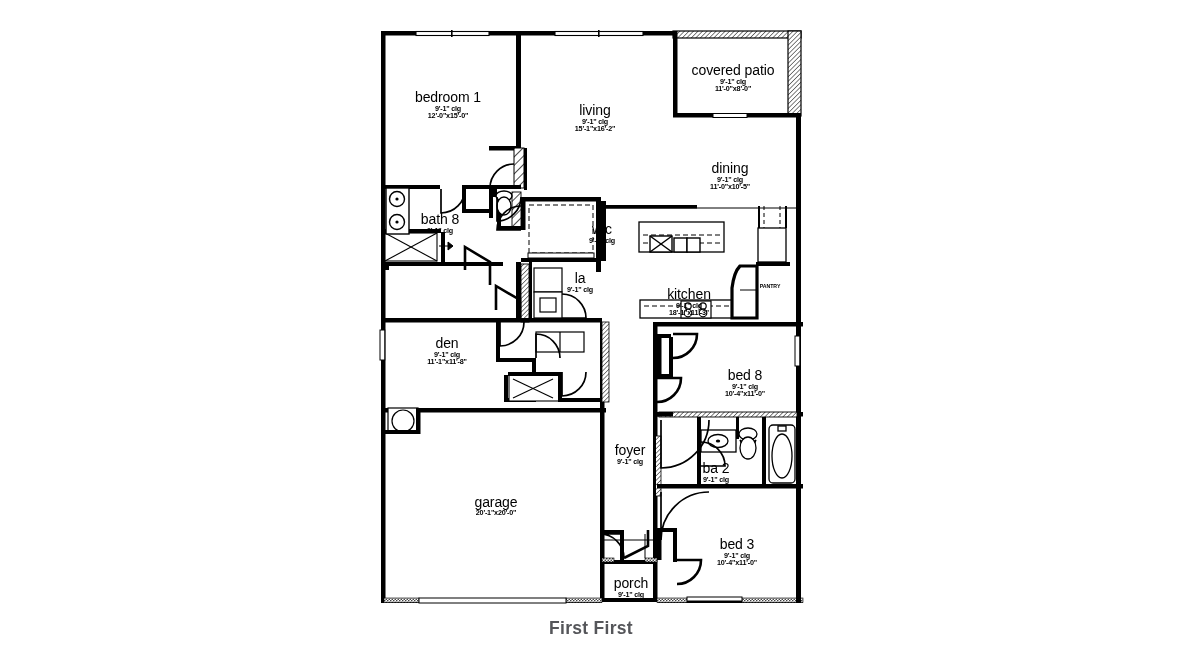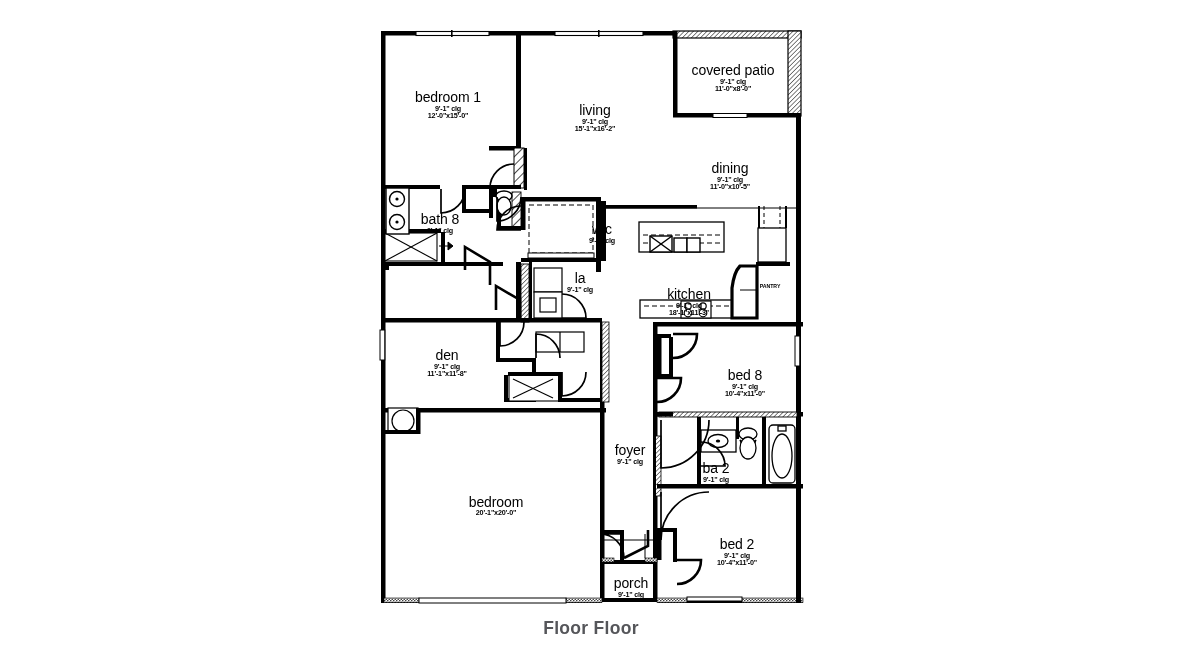--- a/index.html
+++ b/index.html
@@ -432,21 +432,21 @@
     <div class="room-name">kitchen</div>
     <div class="room-clg">9'-1" clg</div>
     <div class="room-dim">18'-1"x11'-3"</div>
   </div>
 
   <div class="room-label" style="left:580px; top:271px;">
     <div class="room-name">la</div>
     <div class="room-clg">9'-1" clg</div>
   </div>
 
-  <div class="room-label" style="left:447px; top:348px;">
+  <div class="room-label" style="left:447px; top:336px;">
     <div class="room-name">den</div>
     <div class="room-clg">9'-1" clg</div>
     <div class="room-dim">11'-1"x11'-8"</div>
   </div>
 
   <div class="room-label" style="left:745px; top:368px;">
     <div class="room-name">bed 8</div>
     <div class="room-clg">9'-1" clg</div>
     <div class="room-dim">10'-4"x11'-0"</div>
   </div>
@@ -455,32 +455,32 @@
     <div class="room-name">foyer</div>
     <div class="room-clg">9'-1" clg</div>
   </div>
 
   <div class="room-label" style="left:716px; top:461px;">
     <div class="room-name">ba 2</div>
     <div class="room-clg">9'-1" clg</div>
   </div>
 
   <div class="room-label" style="left:496px; top:495px;">
-    <div class="room-name">bedroom</div>
+    <div class="room-name">garage</div>
     <div class="room-dim">20'-1"x20'-0"</div>
   </div>
 
   <div class="room-label" style="left:737px; top:537px;">
-    <div class="room-name">bed 2</div>
+    <div class="room-name">bed 3</div>
     <div class="room-clg">9'-1" clg</div>
     <div class="room-dim">10'-4"x11'-0"</div>
   </div>
 
   <div class="room-label" style="left:631px; top:576px;">
     <div class="room-name">porch</div>
     <div class="room-clg">9'-1" clg</div>
   </div>
 
   <div class="tiny-label" style="left:770px; top:286px;">PANTRY</div>
 
-  <div id="floor-title">Floor Floor</div>
+  <div id="floor-title">First First</div>
 
 </div>
 
 </body></html>

